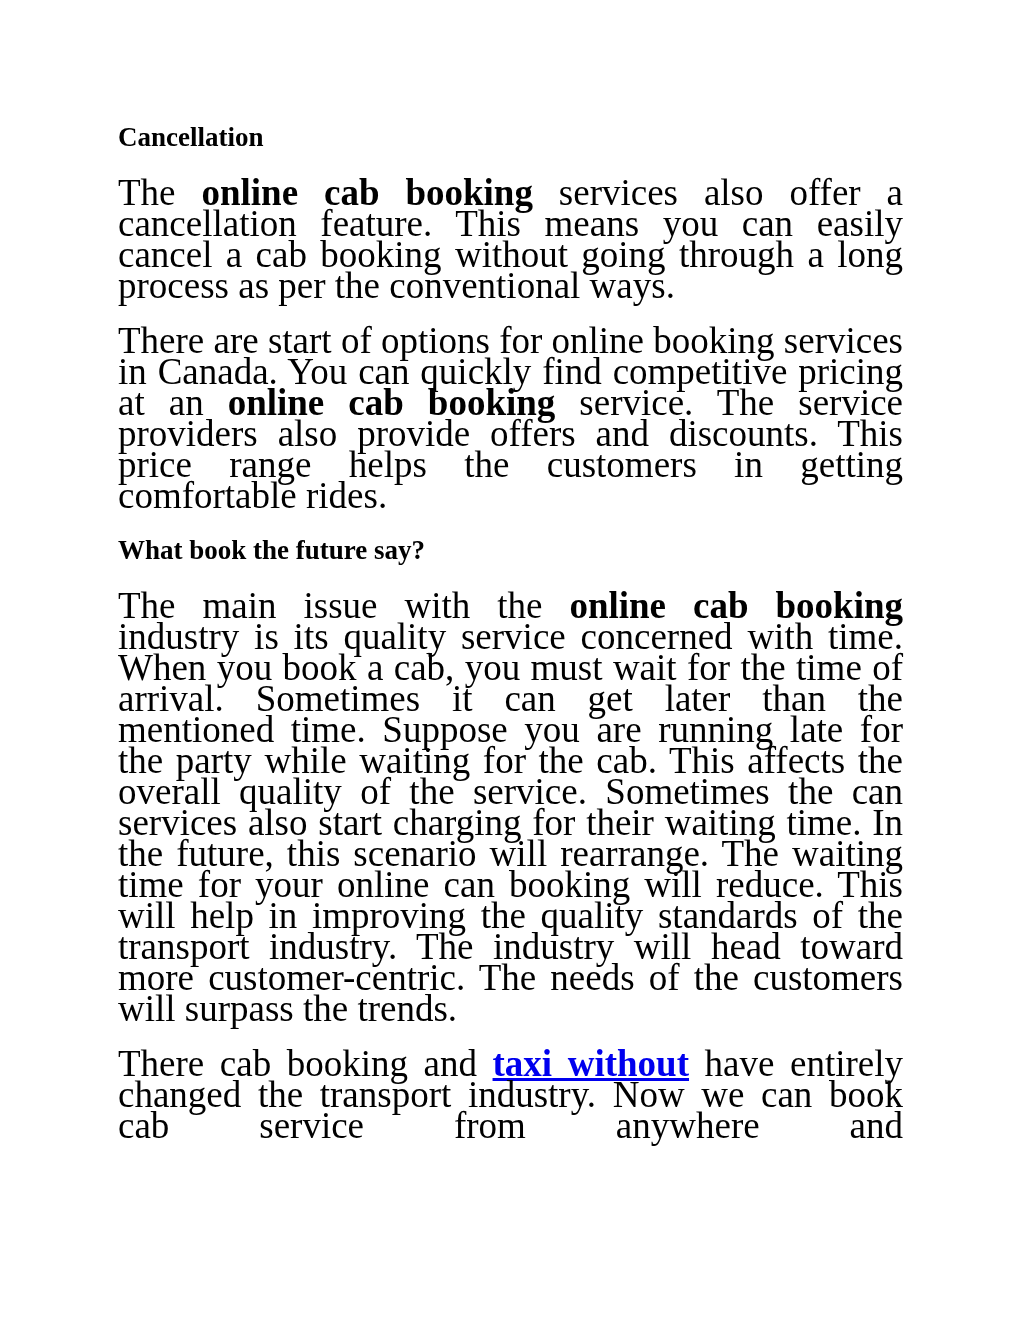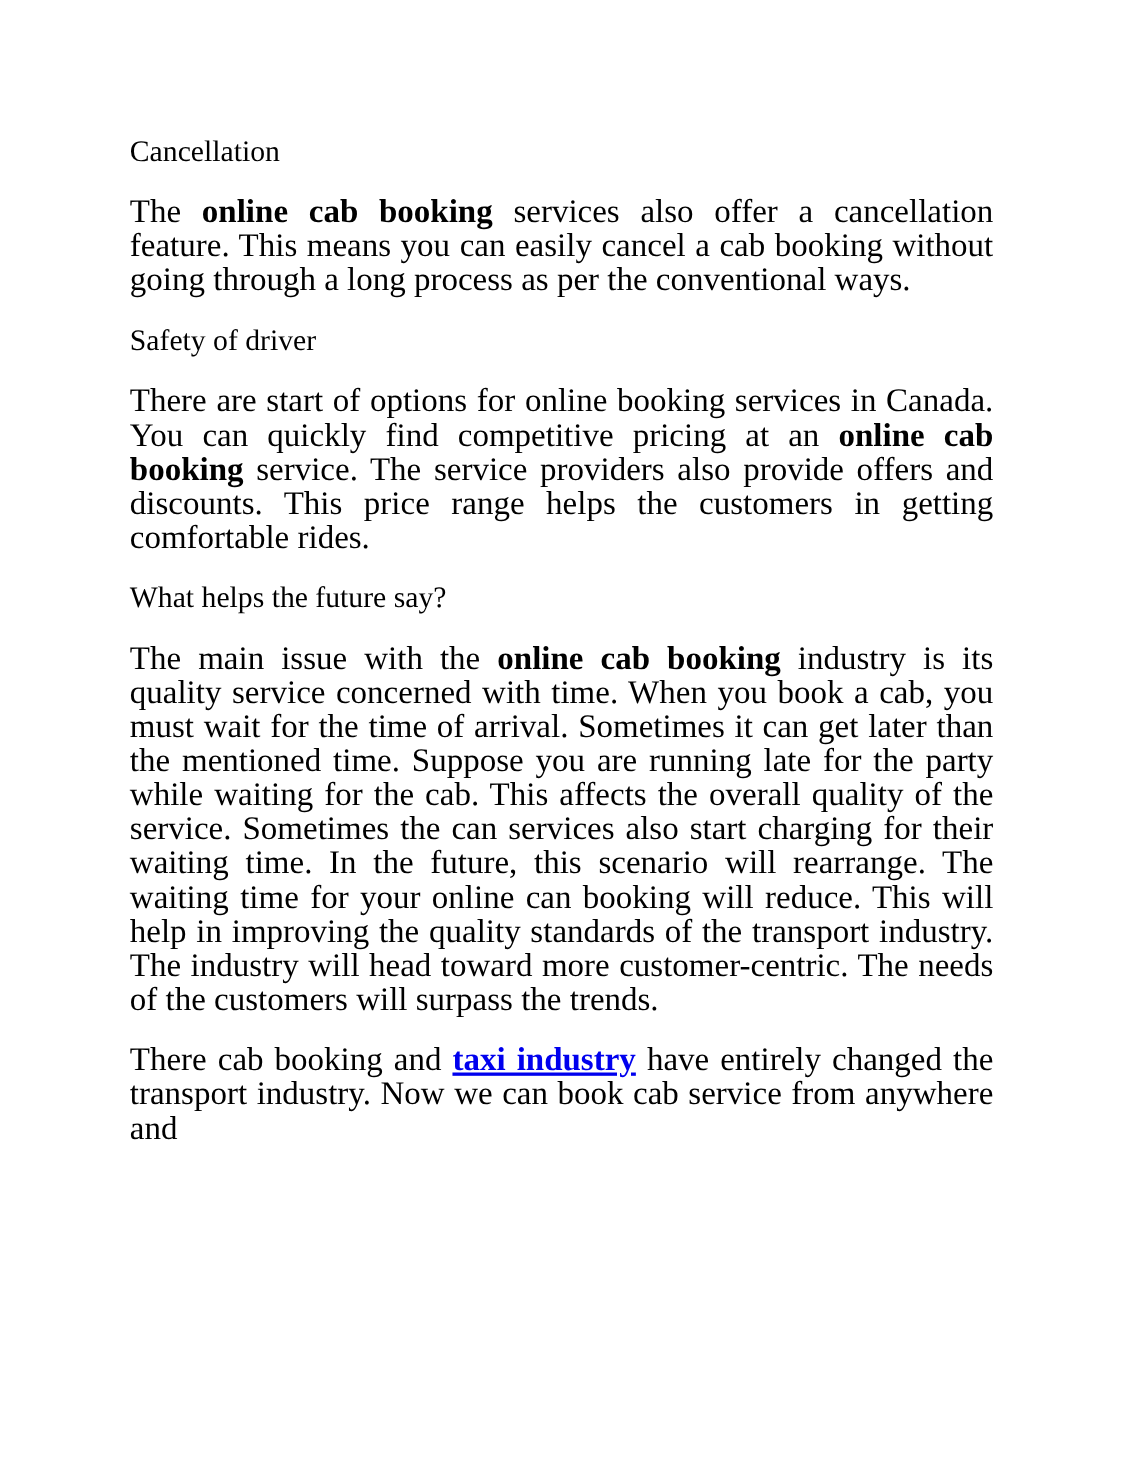--- a/index.html
+++ b/index.html
@@ -16,26 +16,26 @@
   }
   .page {
     padding: 122px 0 0 118px;
   }
   .doc-body {
     width: 785px;
   }
   h2.heading {
     font-size: 27px;
     line-height: 31px;
-    font-weight: normal;
+    font-weight: bold;
     margin: 0 0 24px 0;
     padding: 0;
   }
   p.para {
-    font-size: 30px;
+    font-size: 37px;
     line-height: 31px;
     margin: 0 0 24px 0;
     padding: 0;
     text-align: justify;
   }
   p.para.justify-last {
     text-align-last: justify;
   }
   .seg-bold {
     font-weight: bold;
@@ -46,19 +46,18 @@
     text-decoration: underline;
   }
 </style>
 </head>
 <body style="background: rgb(255, 255, 255); color: rgb(0, 0, 0);">
 
 <main class="page">
   <div class="doc-body" id="doc-content">
       <h2 class="heading">Cancellation</h2>
       <p class="para"><span class="seg-normal">The </span><span class="seg-bold">online cab booking</span><span class="seg-normal"> services also offer a cancellation feature. This means you can easily cancel a cab booking without going through a long process as per the conventional ways.</span></p>
-      <h2 class="heading">Safety of driver</h2>
       <p class="para"><span class="seg-normal">There are start of options for online booking services in Canada. You can quickly find competitive pricing at an </span><span class="seg-bold">online cab booking</span><span class="seg-normal"> service. The service providers also provide offers and discounts. This price range helps the customers in getting comfortable rides.</span></p>
-      <h2 class="heading">What helps the future say?</h2>
+      <h2 class="heading">What book the future say?</h2>
       <p class="para"><span class="seg-normal">The main issue with the </span><span class="seg-bold">online cab booking</span><span class="seg-normal"> industry is its quality service concerned with time. When you book a cab, you must wait for the time of arrival. Sometimes it can get later than the mentioned time. Suppose you are running late for the party while waiting for the cab. This affects the overall quality of the service. Sometimes the can services also start charging for their waiting time. In the future, this scenario will rearrange. The waiting time for your online can booking will reduce. This will help in improving the quality standards of the transport industry. The industry will head toward more customer-centric. The needs of the customers will surpass the trends.</span></p>
-      <p class="para justify-last"><span class="seg-normal">There cab booking and </span><a href="#" class="doc-link" style="color: rgb(0, 0, 238);">taxi industry</a><span class="seg-normal"> have entirely changed the transport industry. Now we can book cab service from anywhere and</span></p>
+      <p class="para justify-last"><span class="seg-normal">There cab booking and </span><a href="#" class="doc-link" style="color: rgb(0, 0, 238);">taxi without</a><span class="seg-normal"> have entirely changed the transport industry. Now we can book cab service from anywhere and</span></p>
     </div>
 </main>
 
 </body></html>

